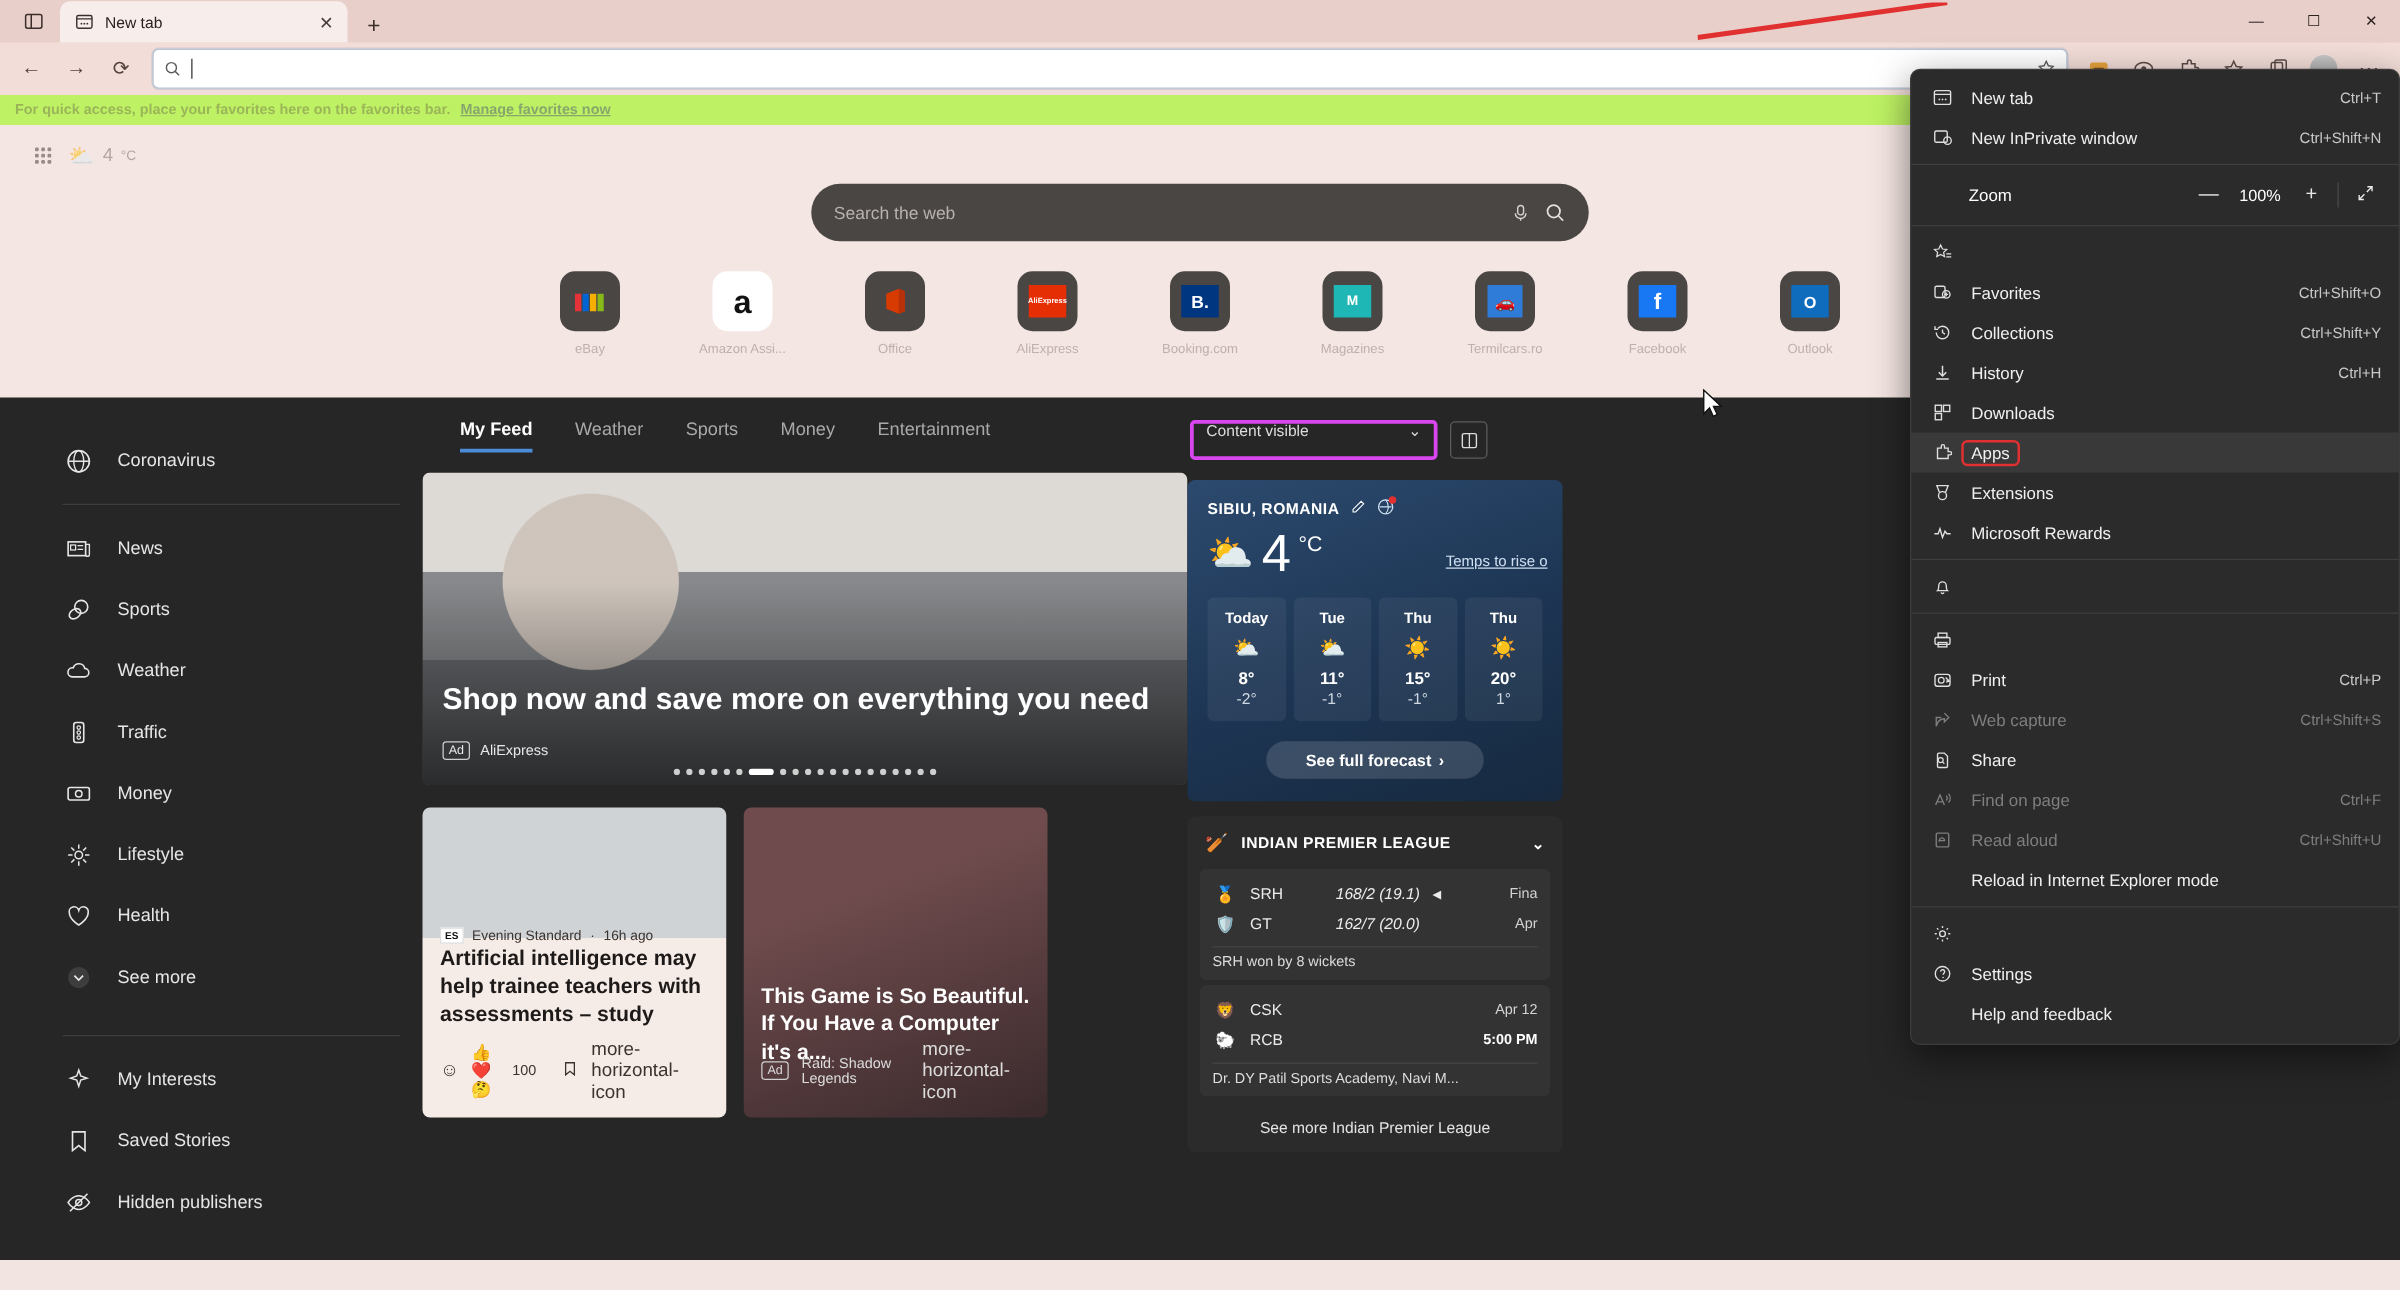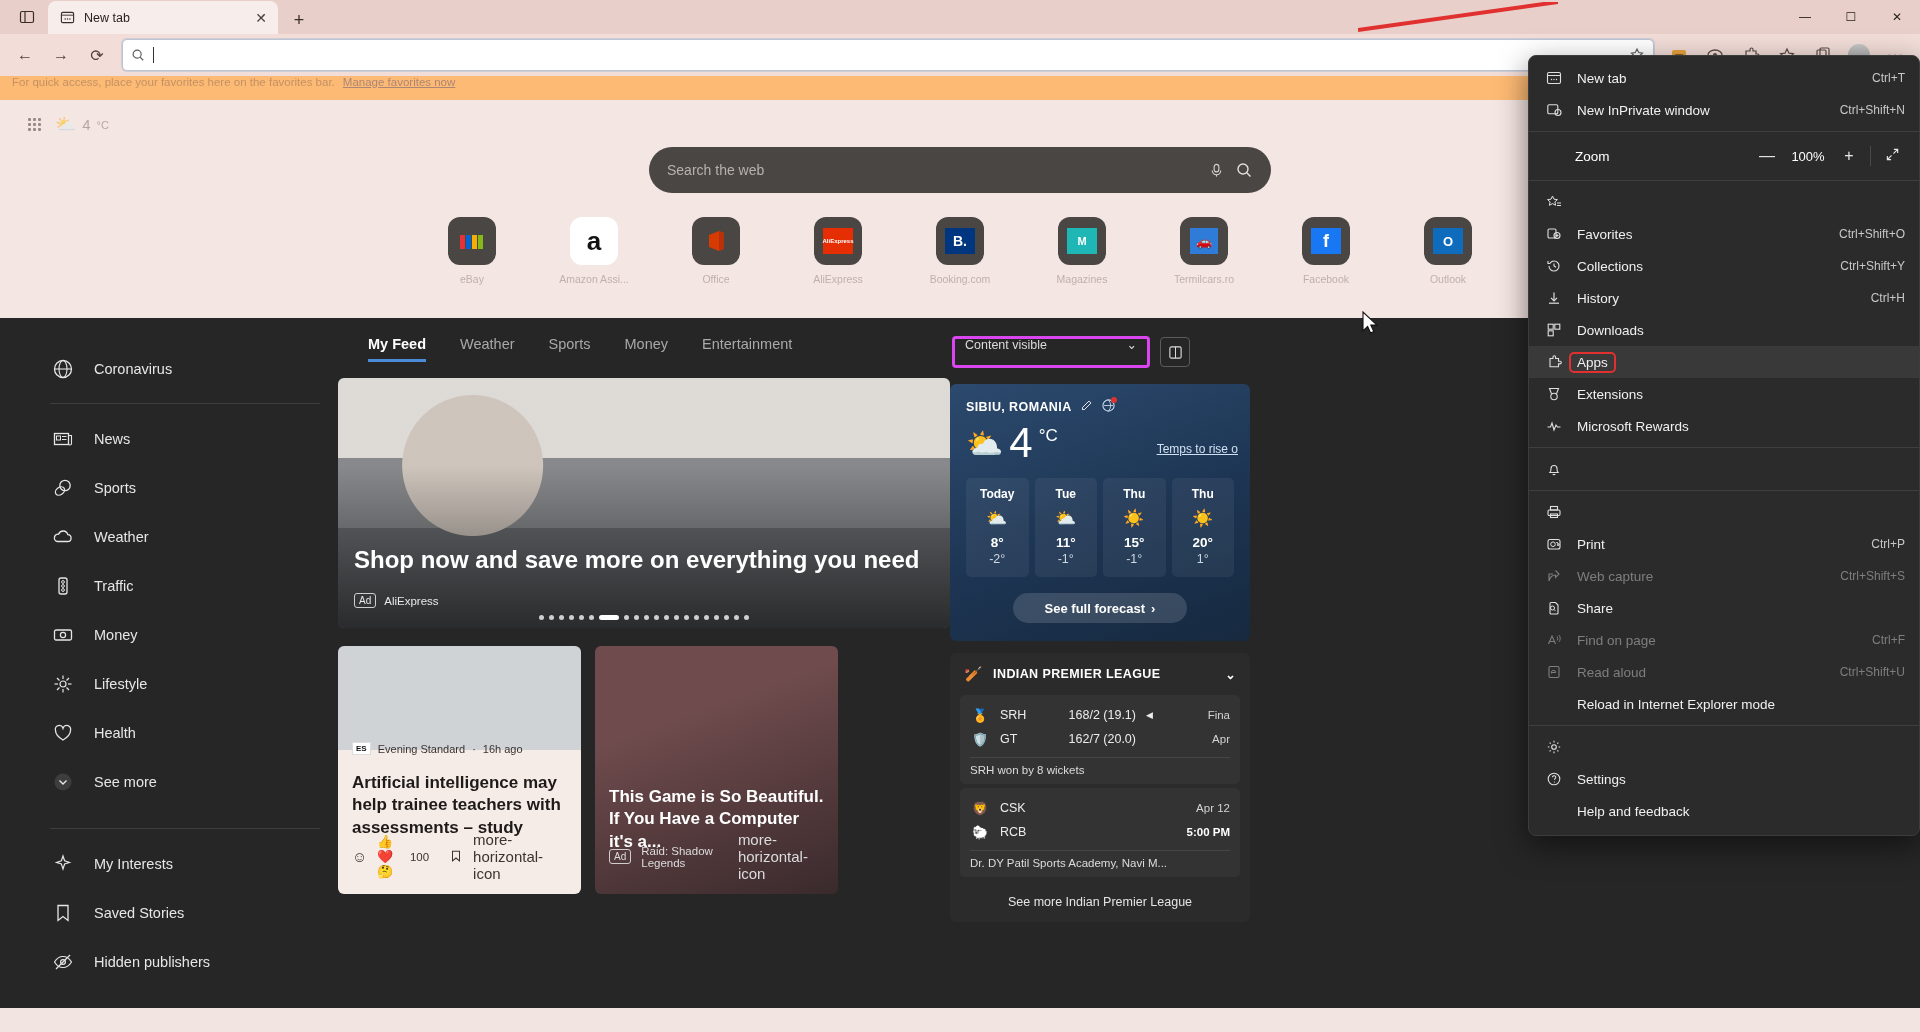--- a/index.html
+++ b/index.html
@@ -36,22 +36,22 @@
   .omnibox {
     flex: 1; height: 32px; background: #ffffff; border: 1px solid #b9c6d6; border-radius: 5px;
     display: flex; align-items: center; padding: 0 8px; gap: 8px; margin: 0 6px;
     box-shadow: 0 0 0 1px rgba(120,150,190,.25);
   }
   .omnibox .caret { width: 1px; height: 16px; background: #333; }
   .tb-right { display: flex; align-items: center; gap: 2px; }
   .avatar-btn { width: 26px; height: 26px; border-radius: 50%; background: linear-gradient(#c7c7c7,#9b9b9b);
      border: 2px solid #f2ddd8; }
 
-  .favbar { height: 24px; display:flex; align-items:flex-start; padding-left: 12px; gap: 8px;
-    font-size: 11.5px; color: rgba(90,70,66,.35); background:#fdba74; }
+  .favbar { height: 24px; display:flex; align-items:center; padding-left: 12px; gap: 8px;
+    font-size: 11.5px; color: rgba(90,70,66,.35); background:#bef264;font-weight:bold; }
   .favbar a { color: rgba(60,60,120,.42); text-decoration: underline; }
 
   
   .ntp-top { background: #f4e6e3; height: 218px; position: relative; }
   .ntp-head { display:flex; align-items:center; gap: 14px; padding: 14px 0 0 28px; }
   .grid-icon { display:grid; grid-template-columns: repeat(3,3px); gap:2px; }
   .grid-icon i { width:3px; height:3px; background:#9a8a86; border-radius:1px; display:block;}
   .mini-weather { display:flex; align-items:center; gap:6px; color:#6a5955; font-size:15px; }
 
   .searchbar {
@@ -101,21 +101,21 @@
   .dots i { width:5px; height:5px; border-radius:50%; background:#cfcfcf; display:block; }
   .dots i.on { width: 20px; border-radius: 3px; background:#fff; }
 
   .cards { display:flex; gap: 14px; margin: 18px 0 0 18px; }
   .card { width: 243px; height: 248px; border-radius: 6px; overflow:hidden; position:relative; }
   .card.a { background: linear-gradient(180deg,#cfd3d6 0 42%, #f6ece7 42% 100%); }
   .card.b { background: linear-gradient(160deg,#6f4b4d 0 30%, #3a2a2c 100%); }
   .card-src { position:absolute; top: 96px; left: 14px; display:flex; align-items:center; gap:7px;
      font-size: 11px; color:#3b3330; }
   .src-badge { background:#fff; border:1px solid #ddd; font-size:8px; font-weight:bold; padding:1px 3px; color:#111;}
-  .card-title { position:absolute; left: 14px; right: 14px; top: 126px;
+  .card-title { position:absolute; left: 14px; right: 14px; top: 110px;
      font-size: 17px; font-weight: bold; line-height: 1.32; color:#1d1a19; }
   .card.b .card-title { color:#fff; top: 140px; }
   .card-foot { position:absolute; left: 14px; right: 12px; bottom: 12px; display:flex;
      align-items:center; gap: 10px; font-size: 11.5px; color:#3b3330; }
   .card.b .card-foot { color:#dcdcdc; }
   .card-foot .sp { flex:1; }
   .reacts { display:flex; align-items:center; gap:2px; font-size: 13px; }
 
   .right { width: 300px; padding-top: 18px; position:relative; }
   .visrow { display:flex; align-items:center; gap: 10px; margin-left: 2px; }
@@ -146,21 +146,21 @@
      background: rgba(255,255,255,.14); color:#fff; font-size: 13px; font-weight:bold;
      display:flex; align-items:center; justify-content:center; gap:6px; }
 
   .ipl { width: 300px; margin-top: 12px; border-radius: 6px; background: #2b2b2b; overflow:hidden; }
   .ipl-head { display:flex; align-items:center; gap: 10px; padding: 12px 14px 8px; color:#fff;
      font-size: 12.5px; font-weight:bold; letter-spacing:.4px; }
   .match { background:#333333; border-radius: 5px; margin: 4px 10px; padding: 8px 10px; }
   .mrow { display:flex; align-items:center; gap: 10px; color:#ececec; font-size: 12.5px; height: 24px; }
   .mrow .tm { width: 20px; height:18px; display:flex; align-items:center; justify-content:center; font-size:13px;}
   .mrow .nm { flex: 0 0 auto; width: 46px; }
-  .mrow .sc { flex:1; text-align: right; }
+  .mrow .sc { flex:1; text-align: right; font-style: italic; }
   .mrow .mt { width: 62px; text-align:right; color:#d3d3d3; font-size: 11.5px; }
   .mnote { border-top:1px solid #454545; margin-top: 6px; padding-top: 6px; color:#dcdcdc; font-size: 11.5px; }
   .ipl-foot { text-align:center; color:#e4e4e4; font-size: 12.5px; padding: 14px 0 13px; }
 
   
   .menu {
     position: absolute; top: 55px; left: 1528px; width: 392px; background: #2b2b2b;
     border: 1px solid #3c3c3c; border-radius: 8px; padding: 6px 0 8px;
     box-shadow: 0 10px 30px rgba(0,0,0,.5); color:#fff; z-index: 50;
   }

